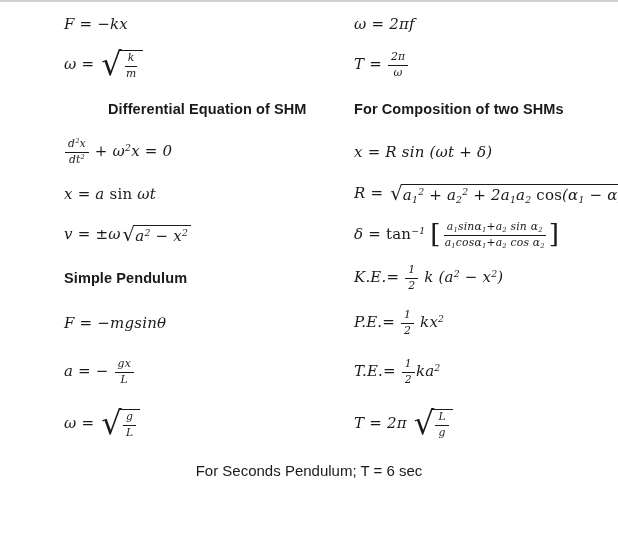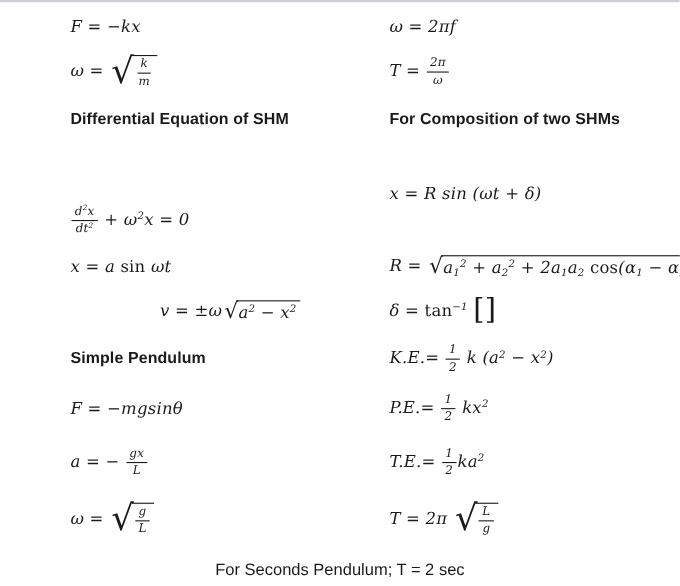--- a/index.html
+++ b/index.html
@@ -78,52 +78,55 @@
                 <span class="den">m</span>
               </span></span>
           </span></span>
       </div>
       <div class="cell right" style="min-height: 46px;">
         <span class="formula">T = <span class="frac">
             <span class="num">2π</span>
             <span class="den">ω</span>
           </span></span>
       </div>
-      <div class="cell left" style="min-height: 42px;">
+      <div class="cell left" style="min-height: 42px; margin-left: 44px;">
         <span class="heading">Differential Equation of SHM</span>
       </div>
       <div class="cell right" style="min-height: 42px;">
         <span class="heading">For Composition of two SHMs</span>
       </div>
-      <div class="cell left" style="min-height: 44px; margin-top: 48px;">
+      <div class="cell left" style="min-height: 44px;">
         <span class="formula"><span class="frac">
             <span class="num">d<sup>2</sup>x</span>
             <span class="den">dt<sup>2</sup></span>
           </span> + ω<sup>2</sup>x = 0</span>
       </div>
       <div class="cell right" style="min-height: 44px;">
         <span class="formula">x = R sin (ωt + δ)</span>
       </div>
       <div class="cell left" style="min-height: 40px;">
         <span class="formula">x = a <span class="rm">sin</span> ωt</span>
       </div>
       <div class="cell right" style="min-height: 40px;">
         <span class="formula">R = <span class="sqrt">
             <span class="radical">√</span>
             <span class="radicand">a<sub>1</sub><sup>2</sup> + a<sub>2</sub><sup>2</sup> + 2a<sub>1</sub>a<sub>2</sub> <span class="rm">cos</span>(α<sub>1</sub> − α<sub>2</sub>)</span>
           </span></span>
       </div>
-      <div class="cell left" style="min-height: 42px; justify-content: center;">
+      <div class="cell left" style="min-height: 42px;">
         <span class="formula">v = ±ω<span class="sqrt">
             <span class="radical">√</span>
             <span class="radicand">a<sup>2</sup> − x<sup>2</sup></span>
           </span></span>
       </div>
       <div class="cell right" style="min-height: 42px;">
-        <span class="formula">δ = <span class="rm">tan</span><sup>−1</sup> <span class="bigbracket">[</span><span class="bigbracket">]</span></span>
+        <span class="formula">δ = <span class="rm">tan</span><sup>−1</sup> <span class="bigbracket">[</span><span class="frac">
+            <span class="num">a<sub>1</sub>sinα<sub>1</sub>+a<sub>2</sub> sin α<sub>2</sub></span>
+            <span class="den">a<sub>1</sub>cosα<sub>1</sub>+a<sub>2</sub> cos α<sub>2</sub></span>
+          </span><span class="bigbracket">]</span></span>
       </div>
       <div class="cell right" style="min-height: 40px;">
         <span class="heading">Simple Pendulum</span>
       </div>
       <div class="cell left" style="min-height: 44px;">
         <span class="formula">K.E.= <span class="frac">
             <span class="num">1</span>
             <span class="den">2</span>
           </span> k (a<sup>2</sup> − x<sup>2</sup>)</span>
       </div>
@@ -160,14 +163,14 @@
       <div class="cell right" style="min-height: 52px;">
         <span class="formula">T = 2π <span class="sqrt tall">
             <span class="radical">√</span>
             <span class="radicand"><span class="frac">
                 <span class="num">L</span>
                 <span class="den">g</span>
               </span></span>
           </span></span>
       </div>
     </div>
-  <div class="footer">For Seconds Pendulum; T = 2 sec</div>
+  <div class="footer">For Seconds Pendulum; T = 6 sec</div>
 </div>
 
 </body></html>

